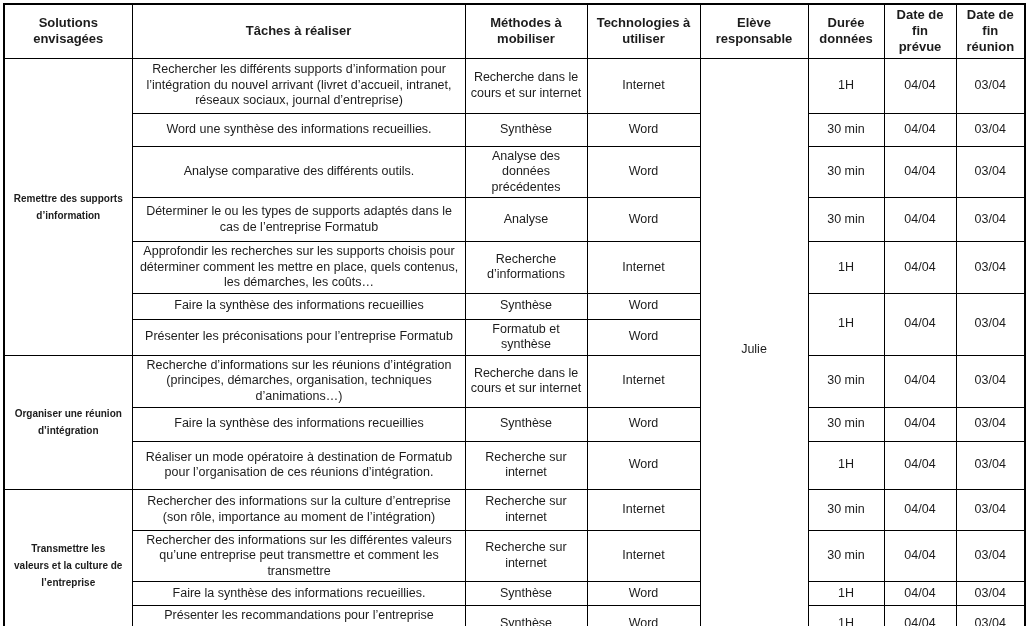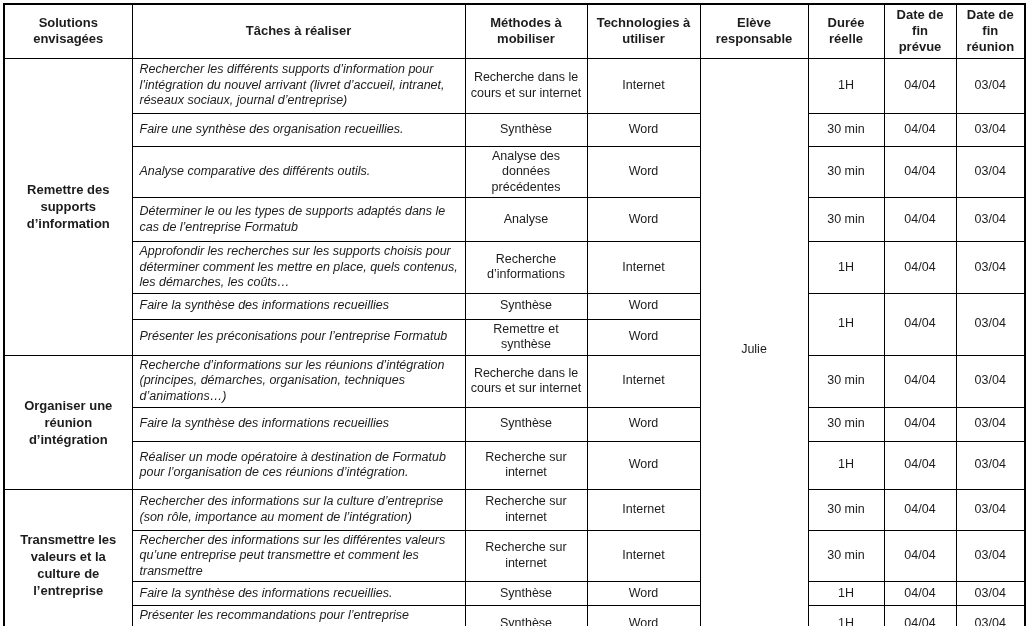--- a/index.html
+++ b/index.html
@@ -31,28 +31,27 @@
     vertical-align: middle;
     overflow: hidden;
     word-wrap: break-word;
   }
   table.planning th {
     font-weight: bold;
     font-size: 13px;
     line-height: 16px;
   }
   table.planning td.task {
-    text-align: left;
+    text-align: center;
     padding-left: 7px;
     padding-right: 6px;
-    font-style: italic;
   }
   table.planning td.group {
     font-weight: bold;
-    font-size: 13px;
+    font-size: 10px;
     line-height: 17px;
     padding: 2px 8px;
   }
 </style>
 </head>
 <body>
 
 <div class="page">
   <table class="planning">
     <colgroup>
@@ -65,38 +64,38 @@
         <col style="width: 72px;">
         <col style="width: 69px;">
       </colgroup>
     <thead>
         <tr style="height: 54px; margin-top: 12px;">
           <th>Solutions envisagées</th>
           <th>Tâches à réaliser</th>
           <th>Méthodes à mobiliser</th>
           <th>Technologies à utiliser</th>
           <th>Elève responsable</th>
-          <th>Durée réelle</th>
+          <th>Durée données</th>
           <th>Date de fin prévue</th>
           <th>Date de fin réunion</th>
         </tr>
       </thead>
     <tbody>
         <tr style="height: 55px;">
           <td class="group" rowspan="7">Remettre des supports d’information</td>
           <td class="task">Rechercher les différents supports d’information pour l’intégration du nouvel arrivant (livret d’accueil, intranet, réseaux sociaux, journal d’entreprise)</td>
           <td>Recherche dans le cours et sur internet</td>
           <td>Internet</td>
           <td rowspan="14">Julie</td>
           <td>1H</td>
           <td>04/04</td>
           <td>03/04</td>
         </tr>
         <tr style="height: 33px;">
-          <td class="task">Faire une synthèse des organisation recueillies.</td>
+          <td class="task">Word une synthèse des informations recueillies.</td>
           <td>Synthèse</td>
           <td>Word</td>
           <td>30 min</td>
           <td>04/04</td>
           <td>03/04</td>
         </tr>
         <tr style="height: 50px;">
           <td class="task">Analyse comparative des différents outils.</td>
           <td>Analyse des données précédentes</td>
           <td>Word</td>
@@ -123,21 +122,21 @@
         <tr style="height: 26px;">
           <td class="task">Faire la synthèse des informations recueillies</td>
           <td>Synthèse</td>
           <td>Word</td>
           <td rowspan="2">1H</td>
           <td rowspan="2">04/04</td>
           <td rowspan="2">03/04</td>
         </tr>
         <tr style="height: 28px;">
           <td class="task">Présenter les préconisations pour l’entreprise Formatub</td>
-          <td>Remettre et synthèse</td>
+          <td>Formatub et synthèse</td>
           <td>Word</td>
         </tr>
         <tr style="height: 52px;">
           <td class="group" rowspan="3">Organiser une réunion d’intégration</td>
           <td class="task">Recherche d’informations sur les réunions d’intégration (principes, démarches, organisation, techniques d’animations…)</td>
           <td>Recherche dans le cours et sur internet</td>
           <td>Internet</td>
           <td>30 min</td>
           <td>04/04</td>
           <td>03/04</td>

